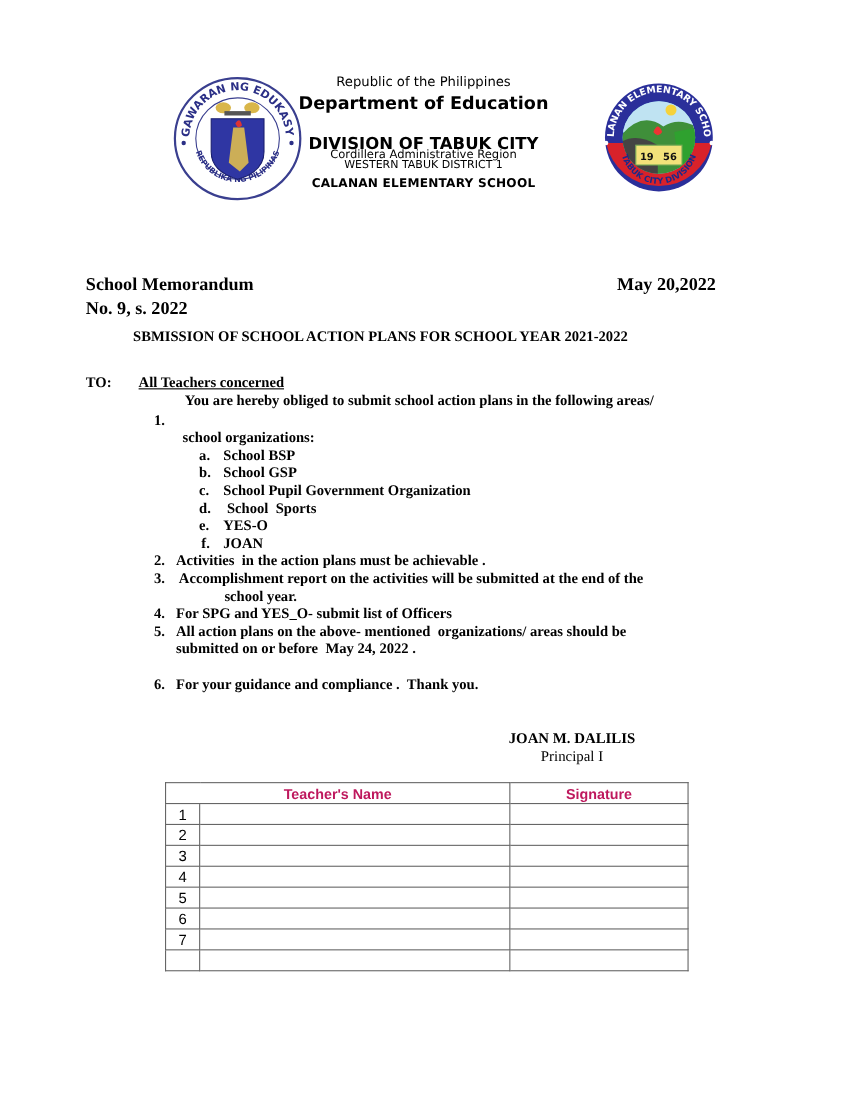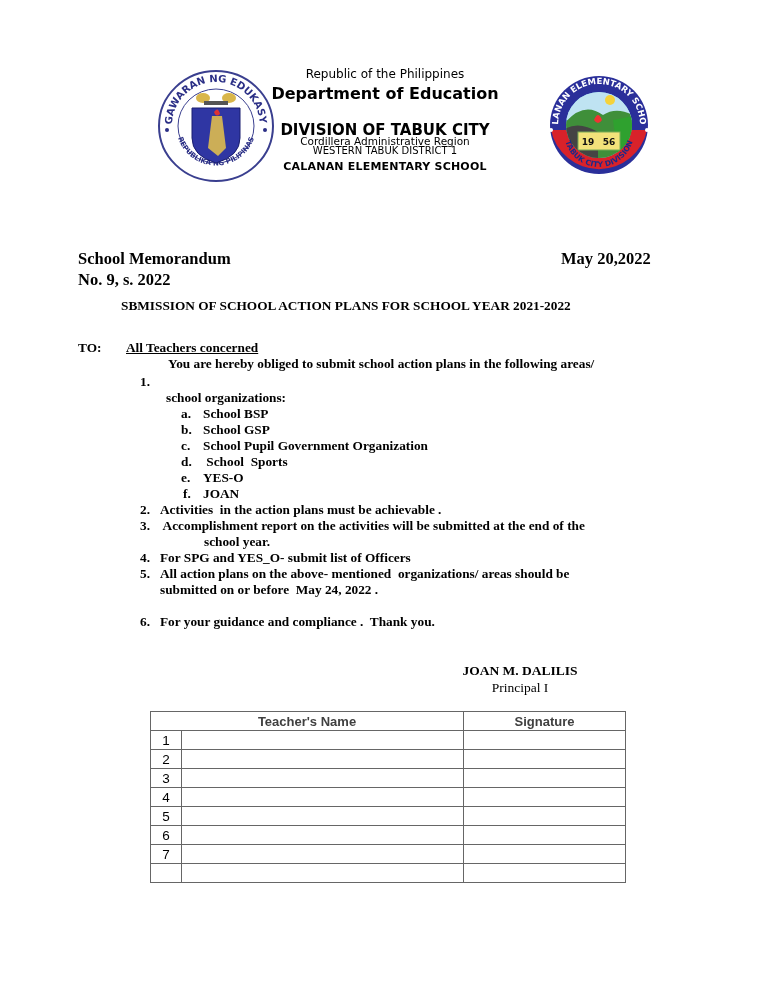--- a/index.html
+++ b/index.html
@@ -23,21 +23,21 @@
     .memo-text { font-family: "Liberation Serif", serif; font-weight: bold; font-size: 16.5px; }
     .b13 { font-family: "Liberation Serif", serif; font-weight: bold; font-size: 13.3px; line-height: 16px; white-space: nowrap; }
 
     
     .sig-name { left: 420px; width: 200px; top: 663px; text-align: center; font-family: "Liberation Serif", serif; font-weight: bold; font-size: 13.5px; }
     .sig-title { left: 420px; width: 200px; top: 680px; text-align: center; font-family: "Liberation Serif", serif; font-size: 13.5px; }
 
     
     table.roster { position: absolute; left: 150px; top: 711px; border-collapse: collapse; }
     table.roster td, table.roster th { border: 1px solid #666; padding: 0; height: 18px; }
-    table.roster th { font-family: "Liberation Sans", sans-serif; font-weight: bold; font-size: 13px; color: #404040; height: 18px; }
+    table.roster th { font-family: "Liberation Sans", sans-serif; font-weight: bold; font-size: 13px; color: #be185d; height: 18px; }
     table.roster td.num { width: 30px; text-align: center; font-family: "Liberation Sans", sans-serif; font-size: 13.5px; }
     table.roster td.name { width: 281px; }
     table.roster td.sig { width: 161px; }
   </style>
 </head>
 <body>
 
 <div class="abs seal-left">
   <svg width="120" height="116" viewBox="0 0 120 116">
     <defs>

